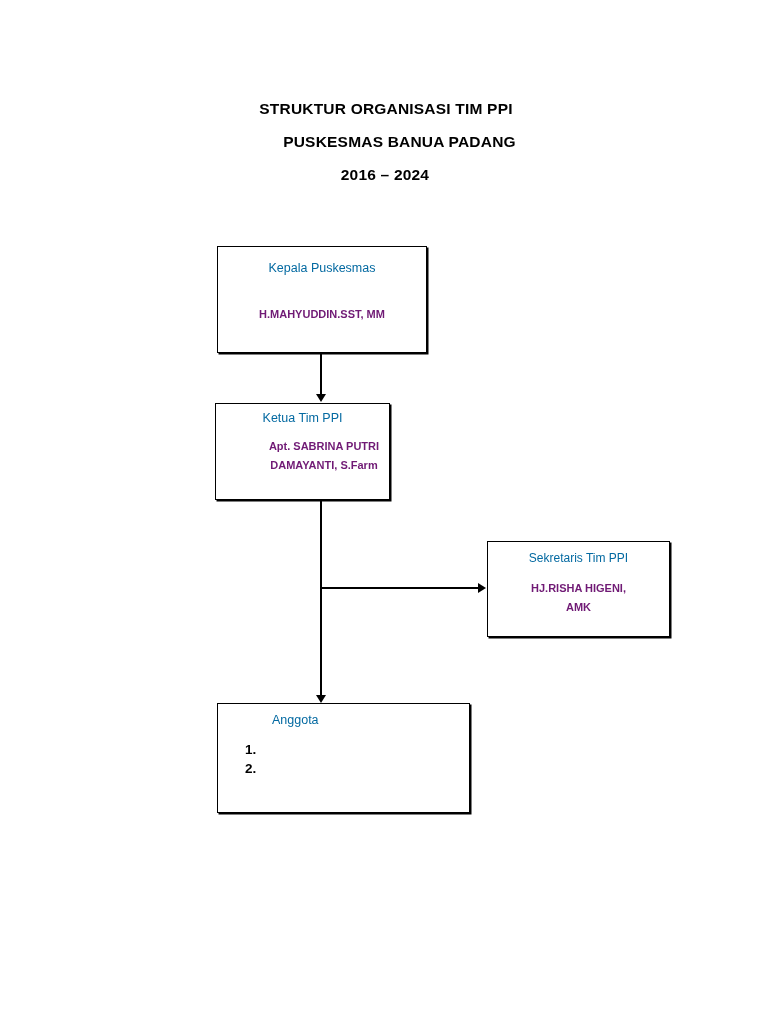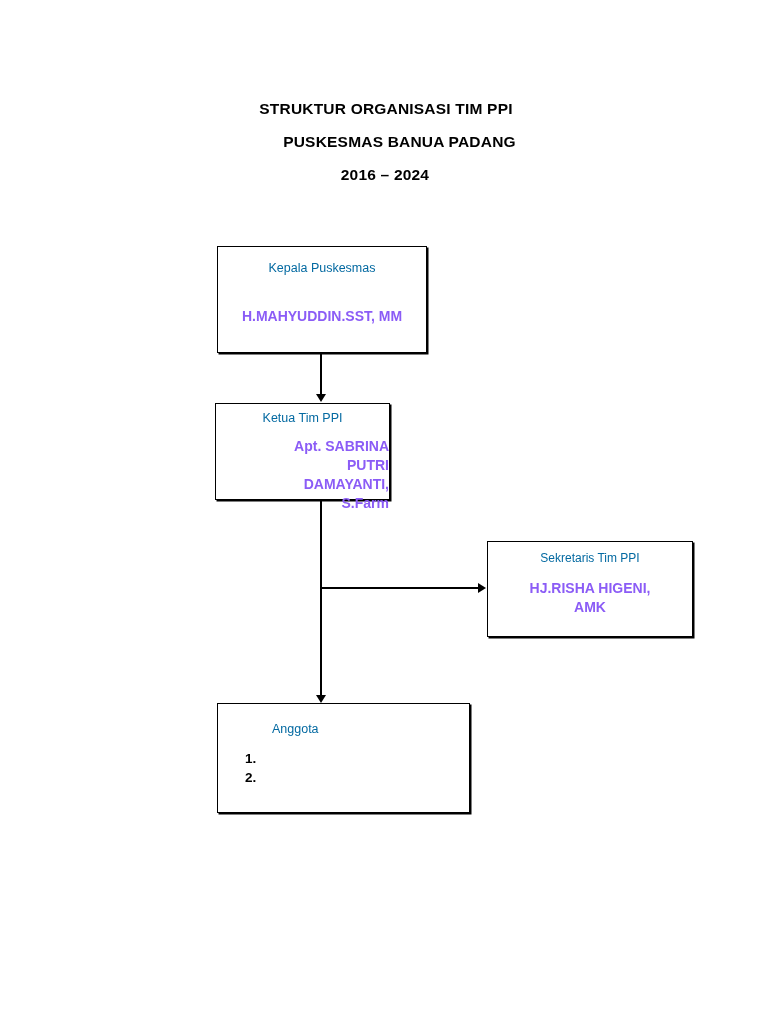--- a/index.html
+++ b/index.html
@@ -45,23 +45,23 @@
     box-shadow: 1.5px 1.5px 0 0 #000000;
   }
   .node-role {
     font-size: 12.5px;
     font-weight: normal;
     text-align: center;
     color: #0369a1;
     white-space: nowrap;
   }
   .node-name {
-    font-size: 14px;
+    font-size: 11px;
     font-weight: bold;
-    color: #8b5cf6;
+    color: #701a75;
   }
 
   
   #box-kepala {
     left: 217px;
     top: 246px;
     width: 210px;
     height: 107px;
   }
   #box-kepala .node-role {
@@ -79,49 +79,49 @@
     width: 175px;
     height: 97px;
   }
   #box-ketua .node-role {
     margin-top: 7px;
   }
   #box-ketua .node-name {
     margin-top: 12px;
     margin-left: 43px;
     line-height: 19px;
-    text-align: right;
+    text-align: center;
   }
 
   
   #box-sekretaris {
     left: 487px;
     top: 541px;
-    width: 206px;
+    width: 183px;
     height: 96px;
   }
   #box-sekretaris .node-role {
     margin-top: 9px;
     font-size: 12px;
   }
   #box-sekretaris .node-name {
     margin-top: 14px;
     line-height: 19px;
     text-align: center;
   }
 
   
   #box-anggota {
     left: 217px;
     top: 703px;
     width: 253px;
     height: 110px;
   }
   #box-anggota .node-role {
-    margin-top: 18px;
+    margin-top: 9px;
     text-align: left;
     margin-left: 54px;
   }
   .member-list {
     margin: 13px 0 0 0;
     padding: 0;
     list-style: none;
   }
   .member-item {
     display: flex;

